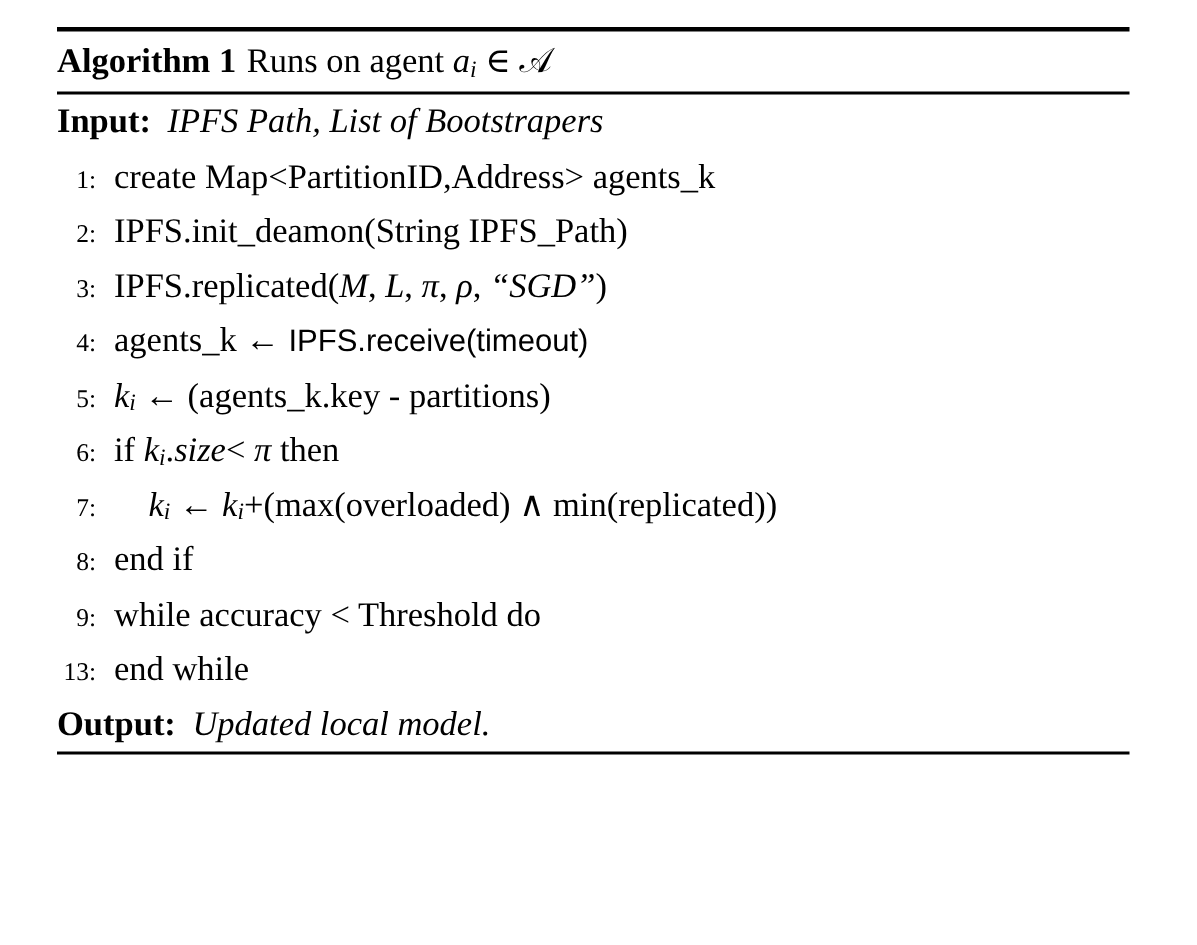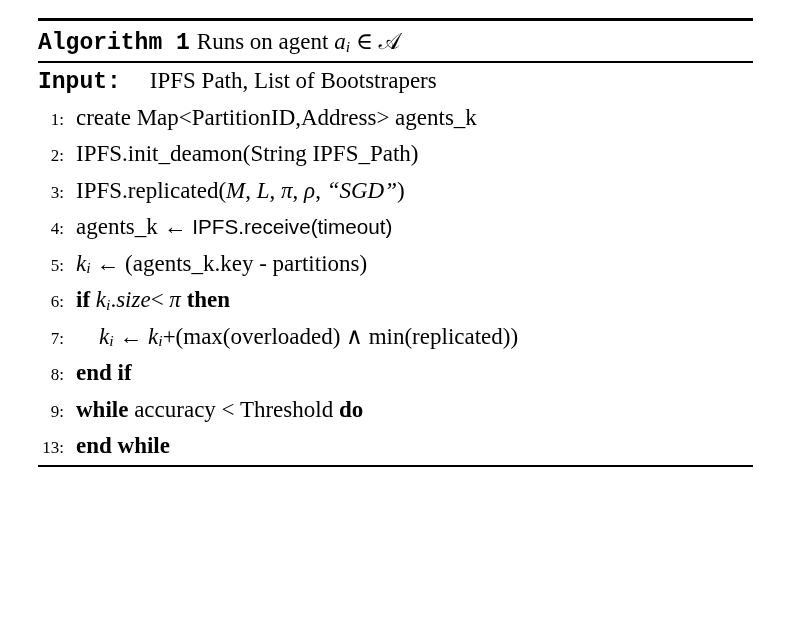--- a/index.html
+++ b/index.html
@@ -13,37 +13,37 @@
   .algo{
     position:absolute;left:38px;top:18px;width:715px;
   }
   .rule{background:#000000;width:100%;}
   .rule-top{height:3px;}
   .rule-mid{height:2px;}
   .rule-bottom{height:2px;}
   .algo-header{
     height:40px;line-height:40px;white-space:nowrap;
   }
-  .kw{font-weight:bold;font-family:Liberation Mono, monospace;}
+  .kw{font-weight:bold;}
   .hdr-title{margin-left:7px;margin-top:32px;}
   .io-row{height:36.5px;line-height:36.5px;white-space:nowrap;}
-  .io-row .io-text{margin-left:29px;}
+  .io-row .io-text{margin-left:11px;font-style:italic;}
   .line{
     display:flex;align-items:baseline;
     height:36.5px;line-height:36.5px;white-space:nowrap;
   }
   .num{
     flex:none;width:26px;text-align:right;
     font-size:17px;margin-right:12px;
   }
   .stmt{flex:1;}
   .indent-0{padding-left:0;}
   .indent-1{padding-left:23px;}
   .s-roman{}
-  .s-bold{font-weight:bold;}
+  .s-bold{font-weight:normal;}
   .s-italic{font-style:italic;}
   .s-sub{font-style:italic;font-size:0.68em;position:relative;top:0.17em;}
   .s-mono{font-family:Liberation Sans, sans-serif;font-size:0.9em;}
   .s-script{font-family:"DejaVu Sans","DejaVu Serif",serif;}
 </style>
 </head>
 <body>
 
 <div class="algo">
   <div class="rule rule-top"></div>
@@ -92,14 +92,17 @@
       <div class="line">
         <span class="num">9:</span>
         <span class="stmt indent-0"><span class="s-bold">while </span><span class="s-roman">accuracy &lt; Threshold </span><span class="s-bold">do</span></span>
       </div>
       <div class="line">
         <span class="num">13:</span>
         <span class="stmt indent-0"><span class="s-bold">end while</span></span>
       </div>
     </div>
 
+  <div class="io-row">
+    <span class="kw">Output:</span><span class="io-text">Updated local model.</span>
+  </div>
   <div class="rule rule-bottom"></div>
 </div>
 
 </body></html>

